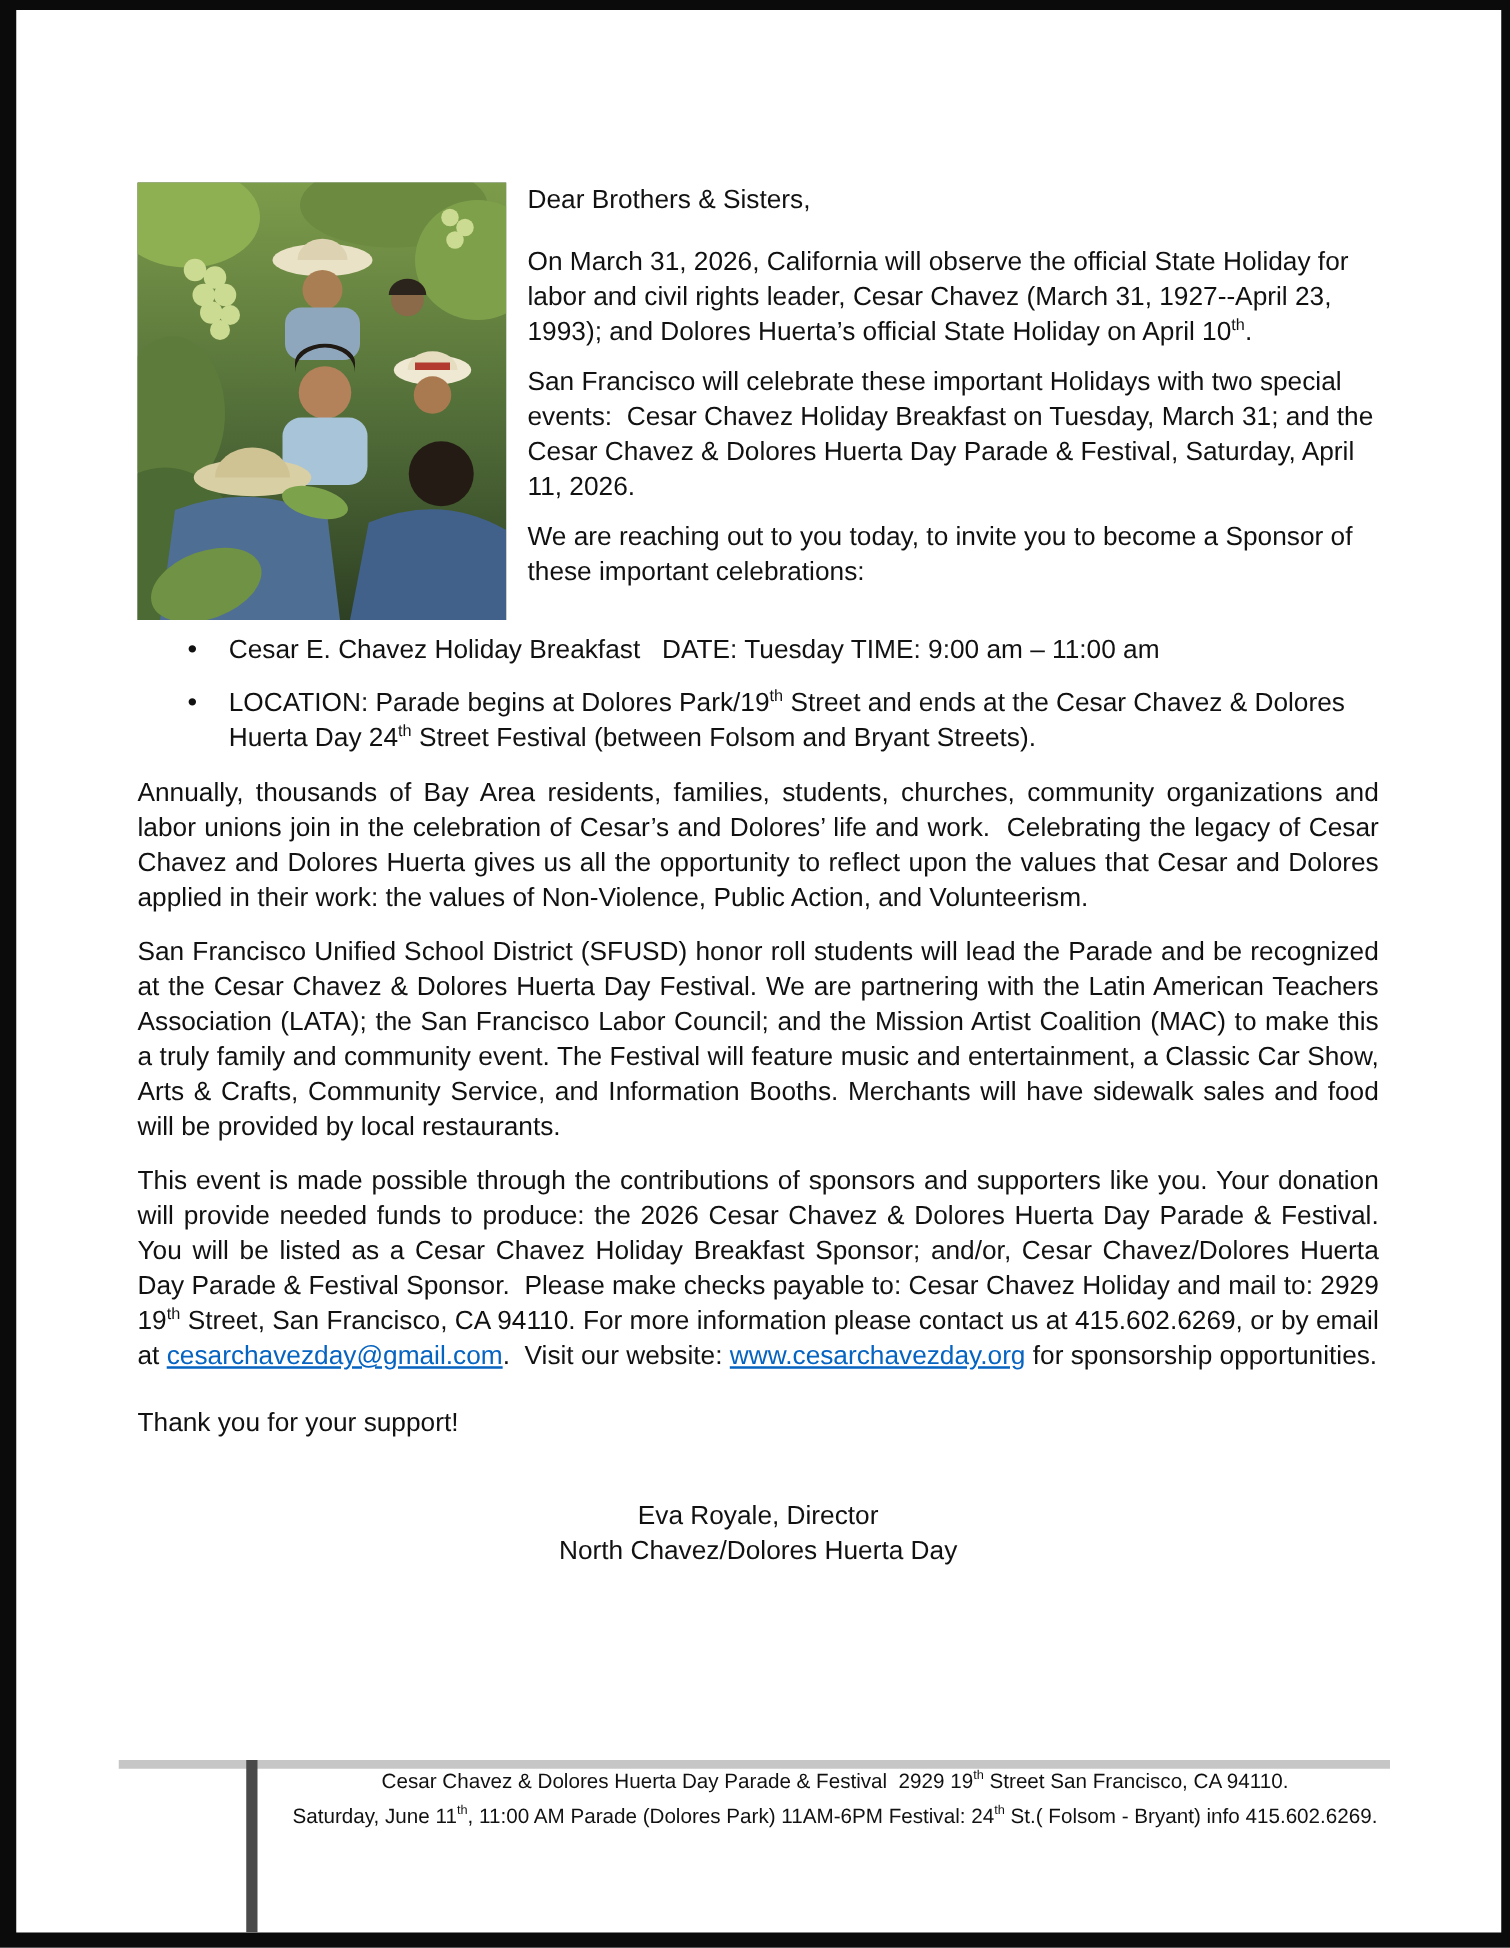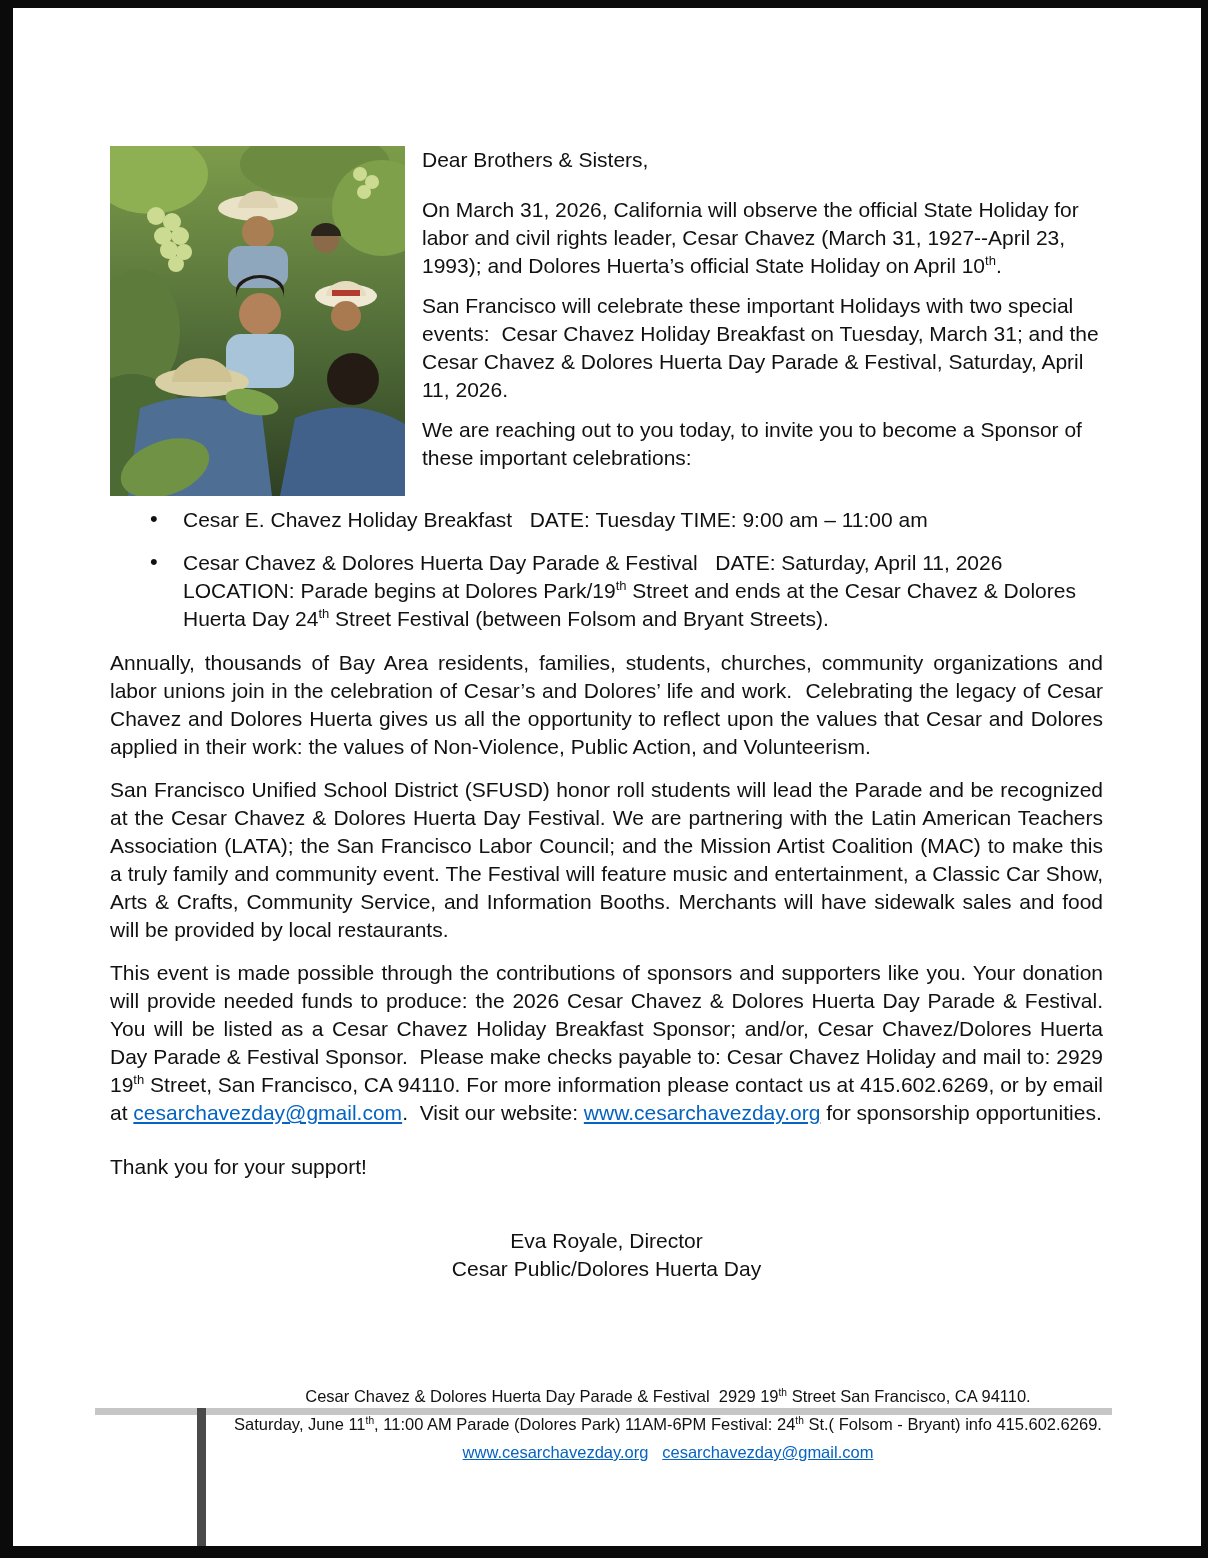--- a/index.html
+++ b/index.html
@@ -27,21 +27,21 @@
   .lnk { color:#0563c1; text-decoration:underline;margin-top:24px; }
   ul.bullets { list-style:none; margin:10px 12px 16px 0; padding:0; }
   ul.bullets li { position:relative; padding-left:73px; margin-bottom:15px; }
   ul.bullets li::before { content:"•"; position:absolute; left:40px; top:-1px; font-size:22px; color:#111; }
   .body-para { text-align:justify; margin:0 0 15px 0; }
   .thanks { margin:26px 0 0 0; }
   .sig { margin:0;text-align:center; }
   .sig-block { margin-top:46px; }
   .footer-hline { position:absolute; left:82px; top:1400px; width:1017px; height:7px; background:#c6c6c6; }
   .footer-vbar { position:absolute; left:184px; top:1400px; width:9px; height:138px; background:#4a4a4a; }
-  .footer { position:absolute; left:200px; top:1374px; width:910px; text-align:center; font-size:16.5px; line-height:28px; color:#111; }
+  .footer { position:absolute; left:200px; top:1403px; width:910px; text-align:center; font-size:16.5px; line-height:28px; color:#111; }
 </style>
 </head>
 <body>
 
 <div class="page">
   <div class="content">
 
     <div class="intro-row">
       <div class="photo">
         <svg viewBox="0 0 295 350" width="295" height="350" xmlns="http://www.w3.org/2000/svg">
@@ -98,36 +98,34 @@
         <p><span>San Francisco will celebrate these important Holidays with two special events:&nbsp; Cesar Chavez Holiday Breakfast on Tuesday, March 31; and the Cesar Chavez &amp; Dolores Huerta Day Parade &amp; Festival, Saturday, April 11, 2026.</span></p>
         <p><span class="b">We are reaching out to you today, to invite you to become a Sponsor of these important celebrations:</span></p>
       </div>
     </div>
 
     <ul class="bullets">
       <li>
         <div><span class="b">Cesar E. Chavez Holiday Breakfast</span><span>&nbsp;&nbsp; DATE: Tuesday TIME: 9:00 am – 11:00 am</span></div>
       </li>
       <li>
-        <div><span class="b">Cesar Chavez &amp; Dolores Huerta Day Parade &amp; Festival</span><span>&nbsp;&nbsp; DATE: Saturday, April 11, 2026</span></div>
         <div><span>LOCATION: Parade begins at Dolores Park/19</span><span class="sup">th</span><span> Street and ends at the Cesar Chavez &amp; Dolores Huerta Day 24</span><span class="sup">th</span><span> Street Festival (between Folsom and Bryant Streets).</span></div>
       </li>
     </ul>
 
     <p class="body-para"><span>Annually, thousands of Bay Area residents, families, students, churches, community organizations and labor unions join in the celebration of Cesar’s and Dolores’ life and work.&nbsp; Celebrating the legacy of Cesar Chavez and Dolores Huerta gives us all the opportunity to reflect upon the values that Cesar and Dolores applied in their work: the values of Non-Violence, Public Action, and Volunteerism.</span></p>
     <p class="body-para"><span>San Francisco Unified School District (SFUSD) honor roll students will lead the Parade and be recognized at the Cesar Chavez &amp; Dolores Huerta Day Festival. We are partnering with the Latin American Teachers Association (LATA); the San Francisco Labor Council; and the Mission Artist Coalition (MAC) to make this a truly family and community event. The Festival will feature music and entertainment, a Classic Car Show, Arts &amp; Crafts, Community Service, and Information Booths. Merchants will have sidewalk sales and food will be provided by local restaurants.</span></p>
     <p class="body-para"><span>This event is made possible through the contributions of sponsors and supporters like you. Your donation will provide needed funds to produce: the 2026 Cesar Chavez &amp; Dolores Huerta Day Parade &amp; Festival. You will be listed as a Cesar Chavez Holiday Breakfast Sponsor; and/or, Cesar Chavez/Dolores Huerta Day Parade &amp; Festival Sponsor.&nbsp; Please make checks payable to: Cesar Chavez Holiday and mail to: 2929 19</span><span class="sup">th</span><span> Street, San Francisco, CA 94110. For more information please contact us at 415.602.6269, or by email at </span><a href="#" class="lnk">cesarchavezday@gmail.com</a><span>.&nbsp; Visit our website: </span><a href="#" class="lnk">www.cesarchavezday.org</a><span> for sponsorship opportunities.</span></p>
 
     <p class="thanks">Thank you for your support!</p>
     <div class="sig-block">
       <p class="sig">Eva Royale, Director</p>
-      <p class="sig">Cesar Public/Dolores Huerta Day</p>
+      <p class="sig">North Chavez/Dolores Huerta Day</p>
     </div>
   </div>
 
   <div class="footer-hline"></div>
   <div class="footer-vbar"></div>
   <div class="footer">
     <div><span class="b">Cesar Chavez &amp; Dolores Huerta Day Parade &amp; Festival</span><span>&nbsp; 2929 19</span><span class="sup">th</span><span> Street San Francisco, CA 94110.</span></div>
     <div><span>Saturday, June 11</span><span class="sup">th</span><span>, 11:00 AM Parade (Dolores Park) 11AM-6PM Festival: 24</span><span class="sup">th</span><span> St.( Folsom - Bryant) info 415.602.6269.</span></div>
-    <div><a href="#" class="lnk">www.cesarchavezday.org</a><span>&nbsp;&nbsp; </span><a href="#" class="lnk">cesarchavezday@gmail.com</a></div>
   </div>
 </div>
 
 </body></html>

